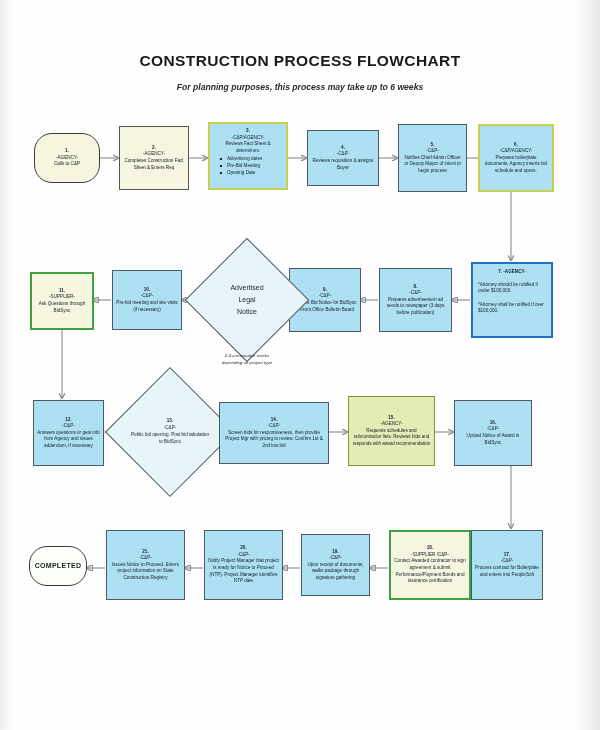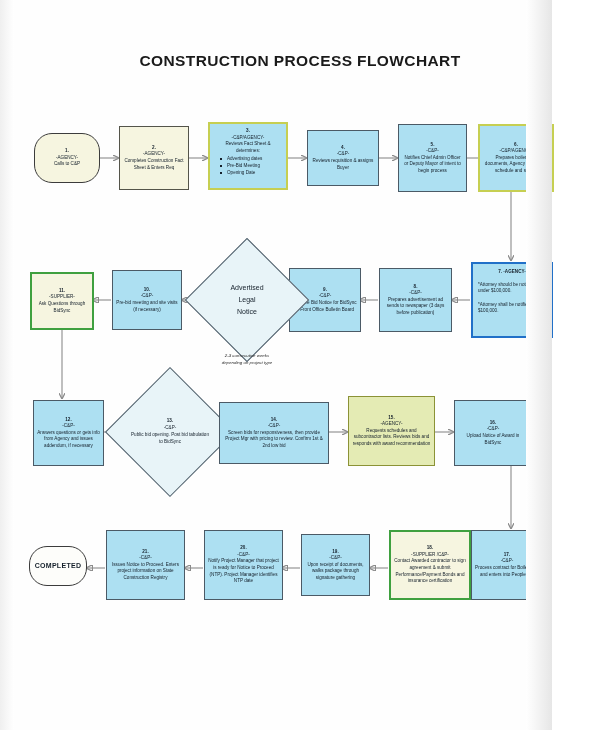--- a/index.html
+++ b/index.html
@@ -4,21 +4,21 @@
 <style>
   html,body{margin:0;padding:0;}
   body{
     width:600px;height:730px;
     background:#ffffff;
     font-family:"Liberation Sans", sans-serif;
     position:relative;
     overflow:hidden;
   }
   #sheet{
-    position:absolute;left:0;top:0;width:552px;height:730px;
+    position:absolute;left:0;top:0;width:600px;height:730px;
     background:#fefefe;
   }
   
   #sheet::before{
     content:"";position:absolute;left:0;top:0;width:14px;height:730px;
     background:linear-gradient(to right,#efefef,#ffffff);
   }
   #sheet::after{
     content:"";position:absolute;right:0;top:0;width:26px;height:730px;
     background:linear-gradient(to left,#e6e6e6,#ffffff);
@@ -73,20 +73,21 @@
   .completed-label{font-size:7px;font-weight:bold;letter-spacing:.3px;color:#15202b;}
   svg.wires{position:absolute;left:0;top:0;width:600px;height:730px;pointer-events:none;}
   svg.wires line,svg.wires path{stroke:#8a8a8a;stroke-width:1.1;fill:none;}
 </style>
 </head>
 <body>
 
 <div id="sheet">
 
   <div class="title">CONSTRUCTION PROCESS FLOWCHART</div>
+  <div class="subtitle">For planning purposes, this process may take up to 6 weeks</div>
 
   <svg class="wires">
     <defs>
       <marker id="ah" markerWidth="6" markerHeight="6" refX="5" refY="3" orient="auto">
         <path d="M0,0 L6,3 L0,6 z" fill="#8a8a8a" stroke="none"></path>
       </marker>
     </defs>
 
     <line x1="100" y1="158" x2="118" y2="158" marker-end="url(#ah)"></line>
     <line x1="189" y1="158" x2="207" y2="158" marker-end="url(#ah)"></line>

